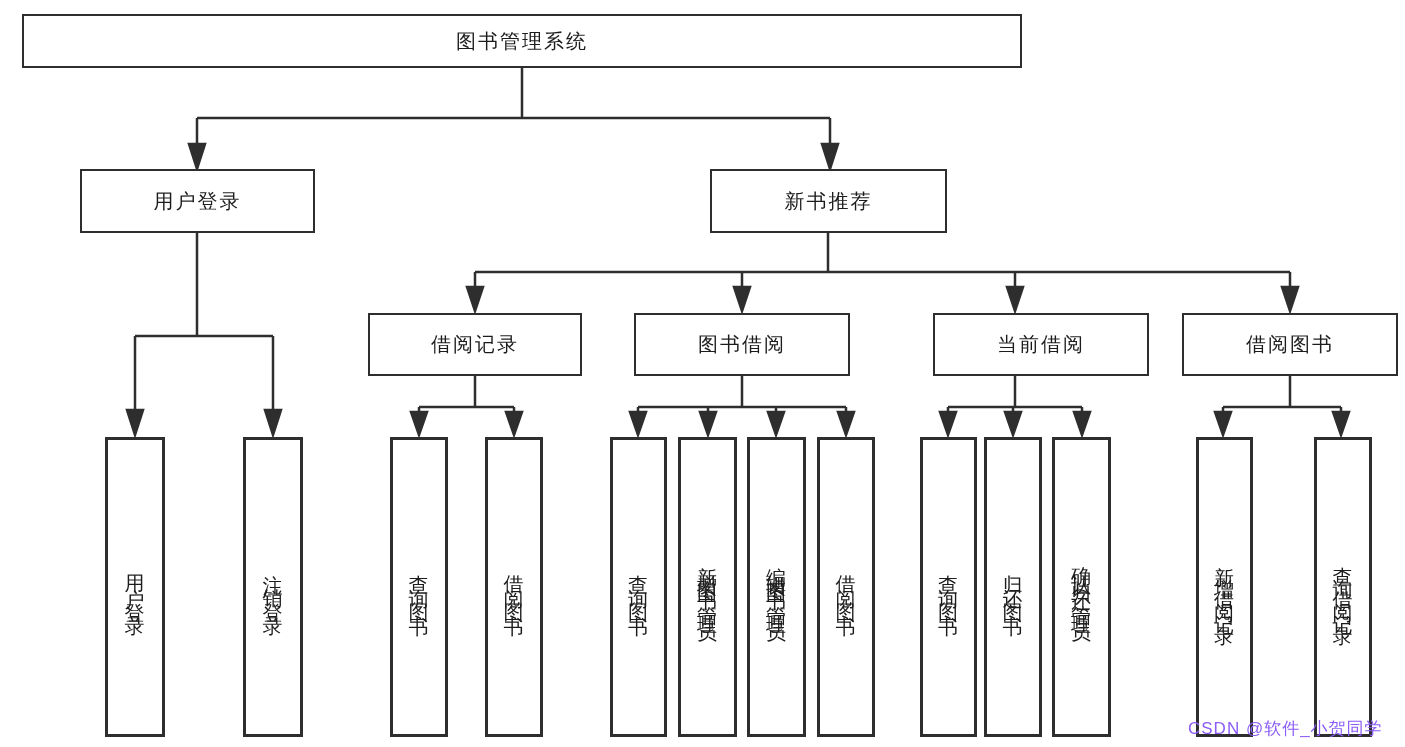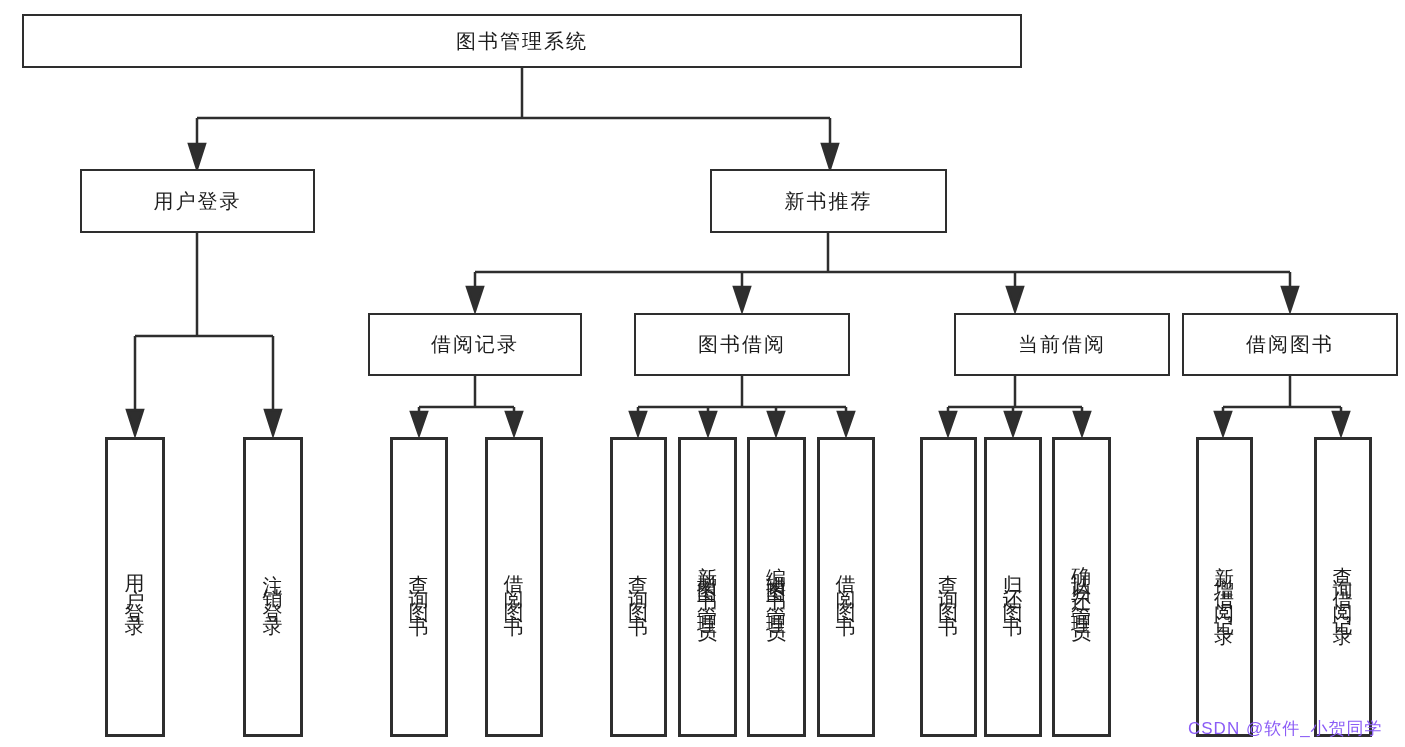--- a/index.html
+++ b/index.html
@@ -122,21 +122,21 @@
   <div class="box" style="left:710px;top:169px;width:237px;height:64px">
     <span>新书推荐</span>
   </div>
 
   <div class="box" style="left:368px;top:313px;width:214px;height:63px">
     <span>借阅记录</span>
   </div>
   <div class="box" style="left:634px;top:313px;width:216px;height:63px">
     <span>图书借阅</span>
   </div>
-  <div class="box" style="left:954px;top:313px;width:216px;height:63px">
+  <div class="box" style="left:933px;top:313px;width:216px;height:63px">
     <span>当前借阅</span>
   </div>
   <div class="box" style="left:1182px;top:313px;width:216px;height:63px">
     <span>借阅图书</span>
   </div>
 
   <div class="box leaf" style="left:105px;top:437px;width:60px;height:300px">
     <span>用户登录</span>
   </div>
   <div class="box leaf" style="left:243px;top:437px;width:60px;height:300px">

